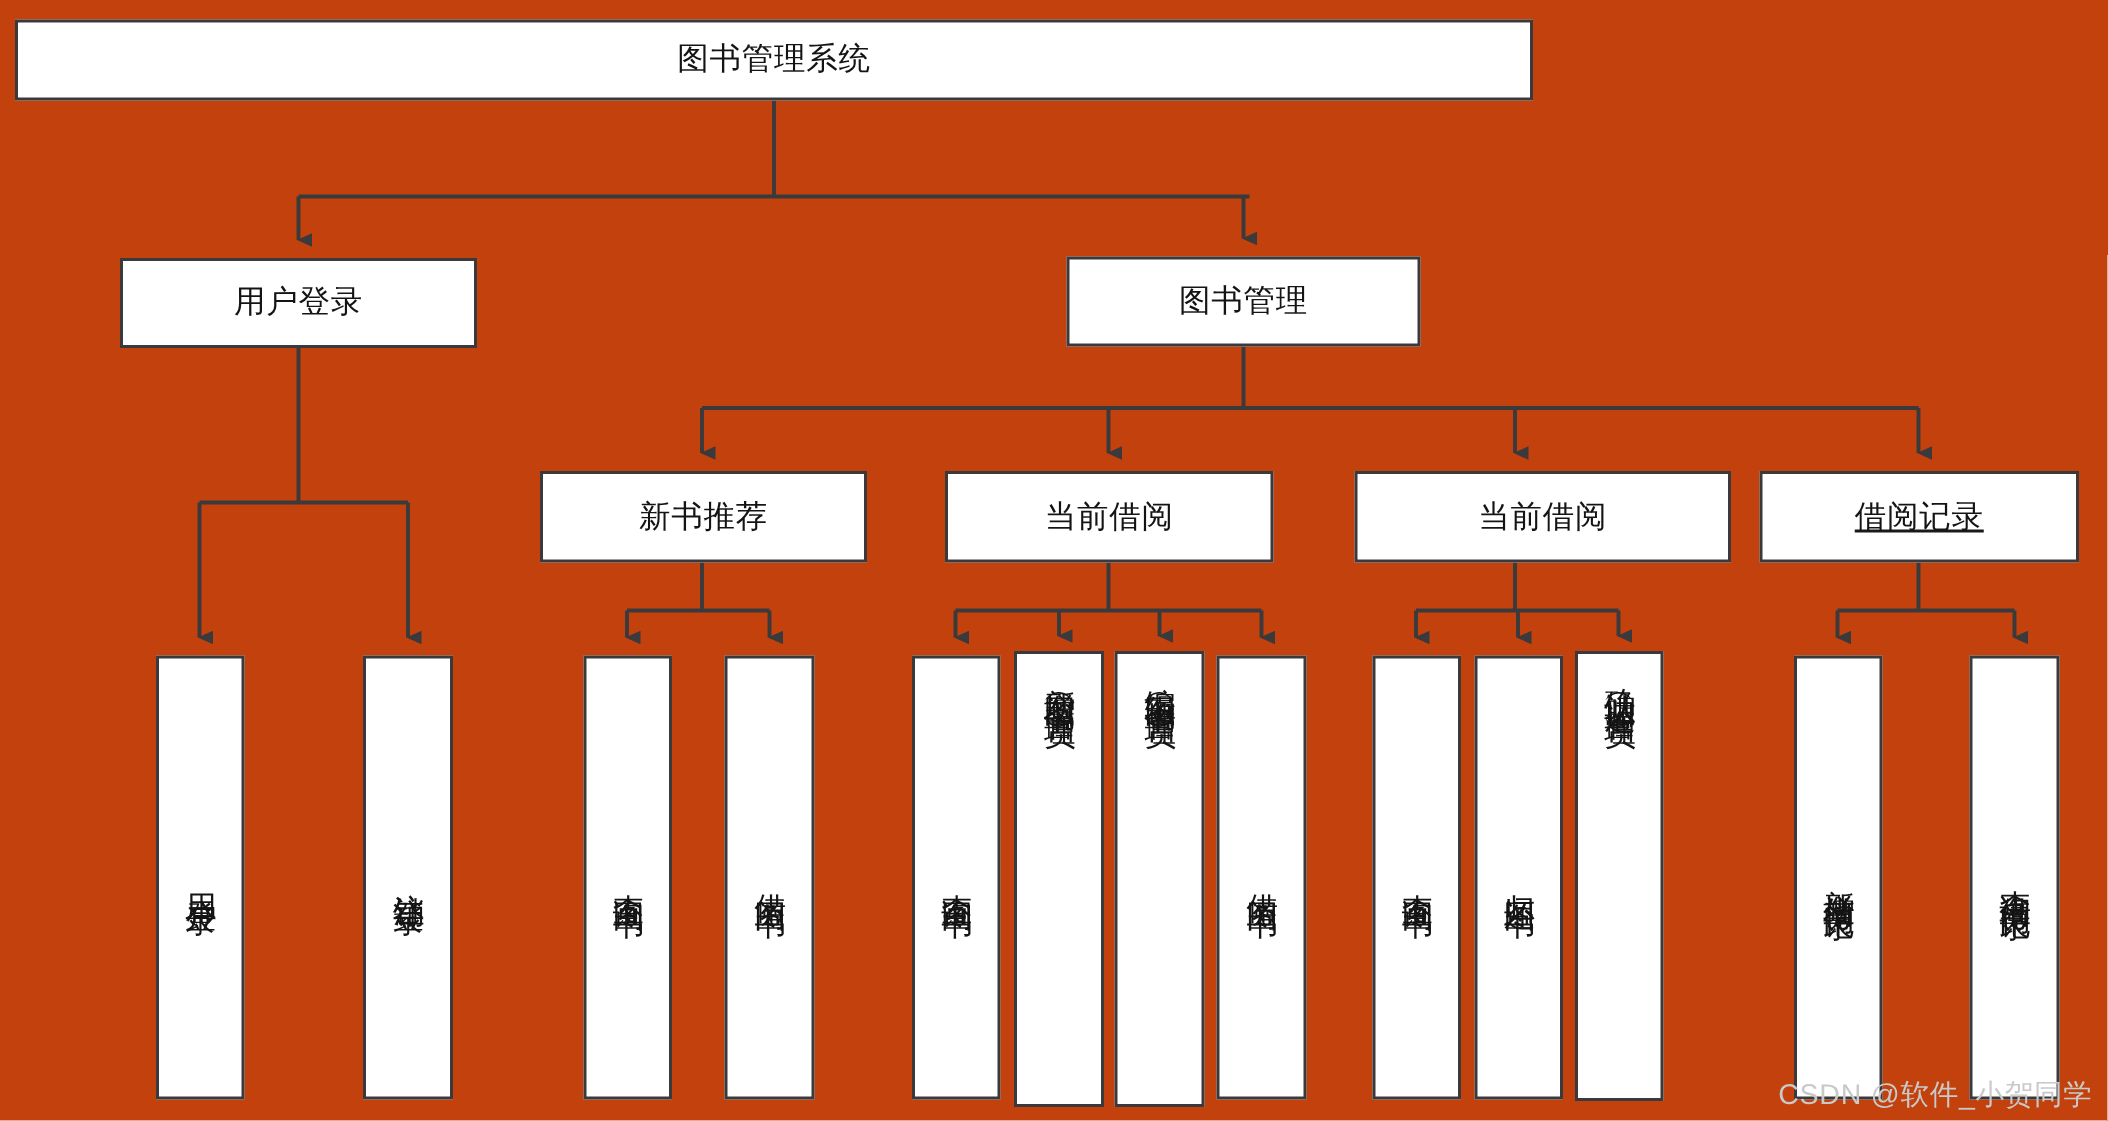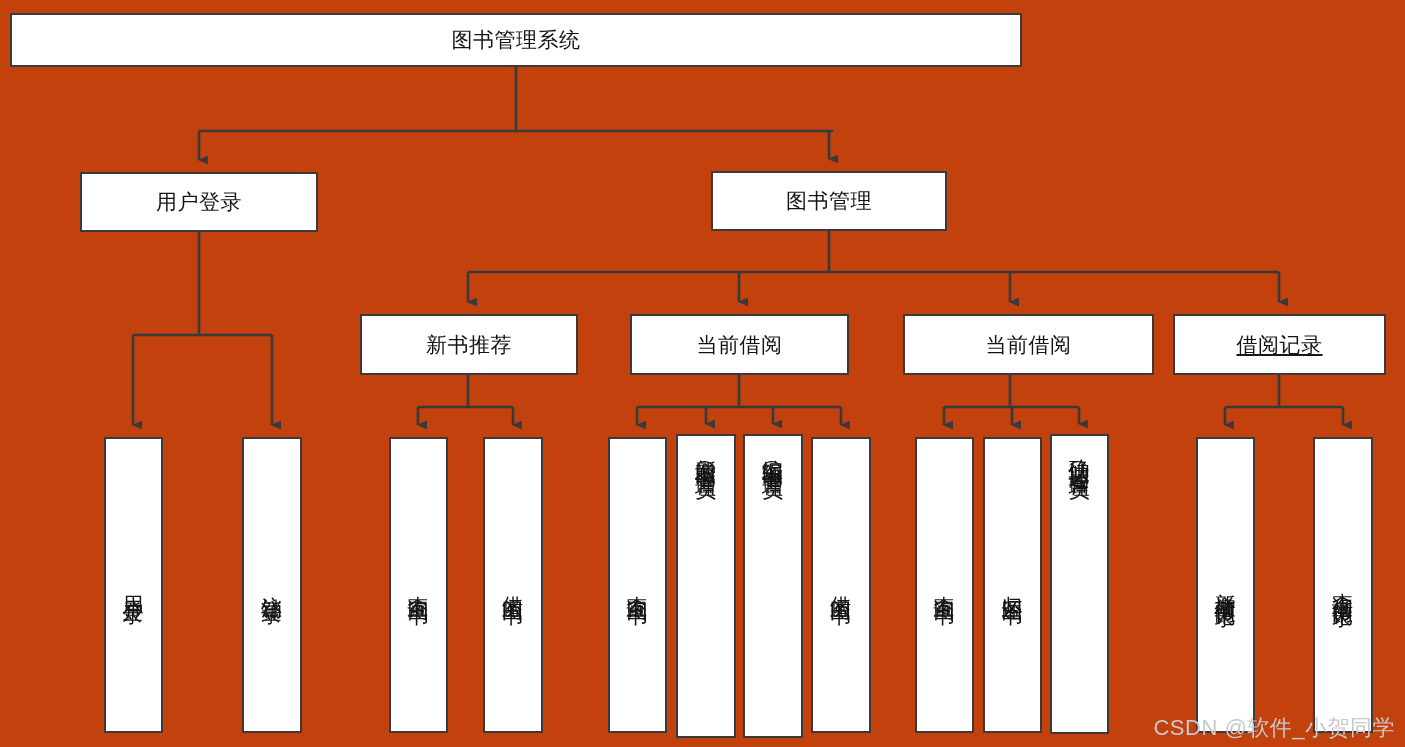--- a/index.html
+++ b/index.html
@@ -50,21 +50,21 @@
     white-space:nowrap;
   }
   .node.vert.mid{
     align-items:center;
     padding-top:0;
   }
   #watermark{
     position:absolute;
     right:10px;
     bottom:4px;
-    font-size:22px;
+    font-size:19px;
     color:#c9c9c9;
     letter-spacing:0.5px;
     white-space:nowrap;
   }
 </style>
 </head>
 <body>
 
 <div id="canvas">
 

